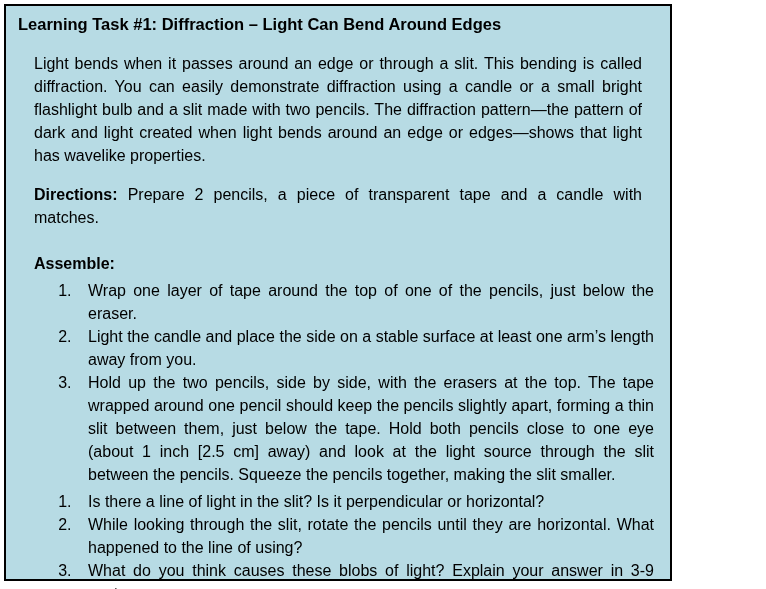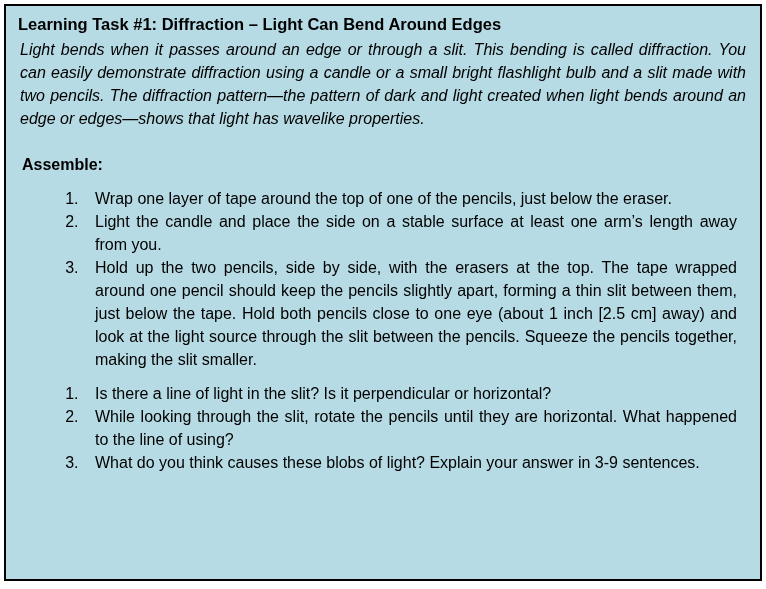--- a/index.html
+++ b/index.html
@@ -16,61 +16,61 @@
     width: 766px; height: 589px;
     background: var(--page-bg);
     font-family: "Liberation Sans", sans-serif;
     color: var(--text-color);
     position: relative;
     overflow: hidden;
   }
   .panel {
     position: absolute;
     left: 4px; top: 4px;
-    width: 758px; height: 577px;
+    width: 668px; height: 577px;
     background: var(--panel-bg);
     border: 2px solid var(--panel-border);
     padding: 7px 12px 0 12px;
     font-size: 16px;
     line-height: 23px;
   }
   .title {
     font-weight: bold;
     margin: 0;
     font-size: 16.5px;
   }
   .para {
-    margin: 2px;
+    margin: 16px;
     text-align: justify;
-    font-style: italic;
   }
   .directions b { font-weight: bold; }
   .section-heading {
     font-weight: bold;
-    margin: 23px 0 0 4px;
+    margin: 23px 0 0 16px;
   }
   ol.num-list {
-    margin: 11px;
+    margin: 4px;
     padding: 0 0 0 54px;
     list-style: decimal outside;
   }
   ol.num-list li {
     padding-left: 12px;
     text-align: justify;
   }
 </style>
 </head>
 <body>
 
 <div class="panel">
 
   <p class="title">Learning Task #1: Diffraction – Light Can Bend Around Edges</p>
 
   <p class="para">Light bends when it passes around an edge or through a slit. This bending is called diffraction. You can easily demonstrate diffraction using a candle or a small bright flashlight bulb and a slit made with two pencils. The diffraction pattern—the pattern of dark and light created when light bends around an edge or edges—shows that light has wavelike properties.</p>
 
+  <p class="para directions"><b>Directions:</b> <span>Prepare 2 pencils, a piece of transparent tape and a candle with matches.</span></p>
 
   <p class="section-heading">Assemble:</p>
 
   <ol class="num-list">
     <li>Wrap one layer of tape around the top of one of the pencils, just below the eraser.</li>
     <li>Light the candle and place the side on a stable surface at least one arm’s length away from you.</li>
     <li>Hold up the two pencils, side by side, with the erasers at the top. The tape wrapped around one pencil should keep the pencils slightly apart, forming a thin slit between them, just below the tape. Hold both pencils close to one eye (about 1 inch [2.5 cm] away) and look at the light source through the slit between the pencils. Squeeze the pencils together, making the slit smaller.</li>
   </ol>
 
 

